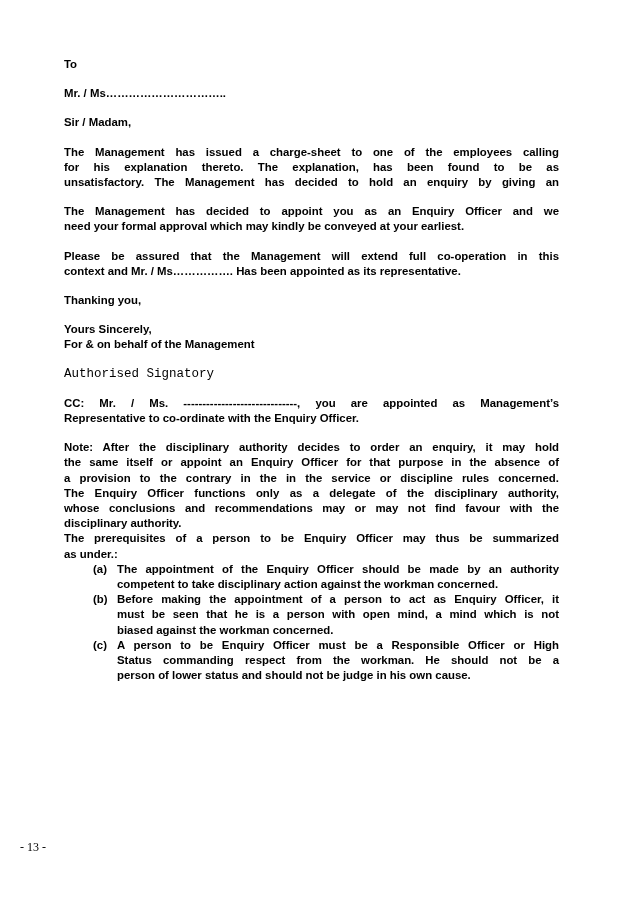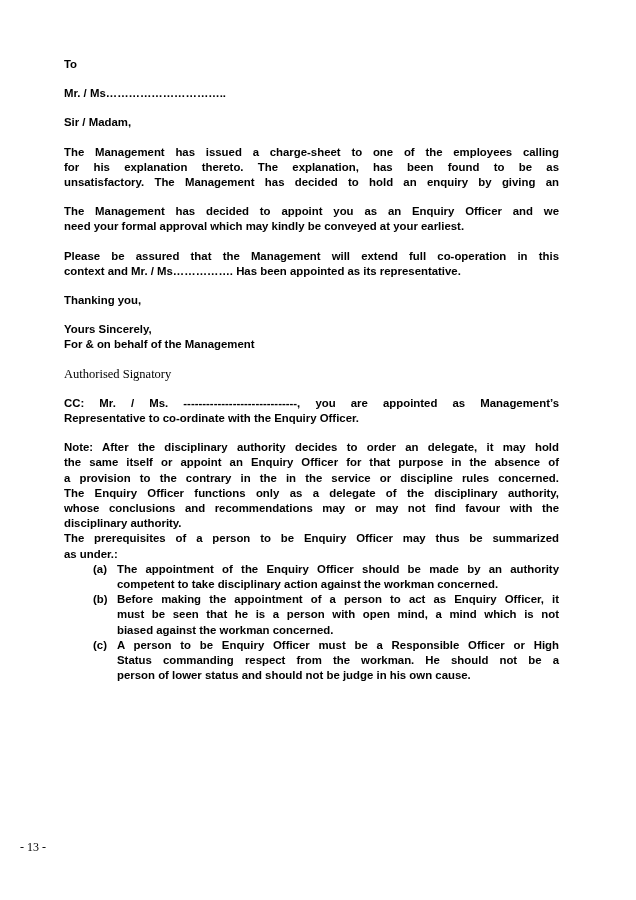--- a/index.html
+++ b/index.html
@@ -31,21 +31,21 @@
   .blk.tight { margin-bottom: 0; }
   .jl {
     text-align: justify;
     text-align-last: justify;
   }
   .jl.last {
     text-align: left;
     text-align-last: left;
   }
   .serif {
-    font-family: Liberation Serif, serif;
+    font-family: Liberation Mono, monospace;
     font-weight: normal;
     font-size: 12.5px;
   }
   .note-label {
     font-weight: bold;
   }
   .li {
     position: relative;
     padding-left: 53px;
   }
@@ -102,21 +102,21 @@
   </div>
 
   <p class="blk serif">Authorised Signatory</p>
 
   <div class="blk">
     <div class="jl">CC: Mr. / Ms. ------------------------------, you are appointed as Management’s</div>
     <div class="jl last">Representative to co-ordinate with the Enquiry Officer.</div>
   </div>
 
   <div class="blk tight">
-    <div class="jl"><span class="note-label">Note:</span> <span>After the disciplinary authority decides to order an delegate, it may hold</span></div>
+    <div class="jl"><span class="note-label">Note:</span> <span>After the disciplinary authority decides to order an enquiry, it may hold</span></div>
     <div class="jl">the same itself or appoint an Enquiry Officer for that purpose in the absence of</div>
     <div class="jl">a provision to the contrary in the in the service or discipline rules concerned.</div>
     <div class="jl">The Enquiry Officer functions only as a delegate of the disciplinary authority,</div>
     <div class="jl">whose conclusions and recommendations may or may not find favour with the</div>
     <div class="jl last">disciplinary authority.</div>
   </div>
 
   <div class="blk tight">
     <div class="jl">The prerequisites of a person to be Enquiry Officer may thus be summarized</div>
     <div class="jl last">as under.:</div>

